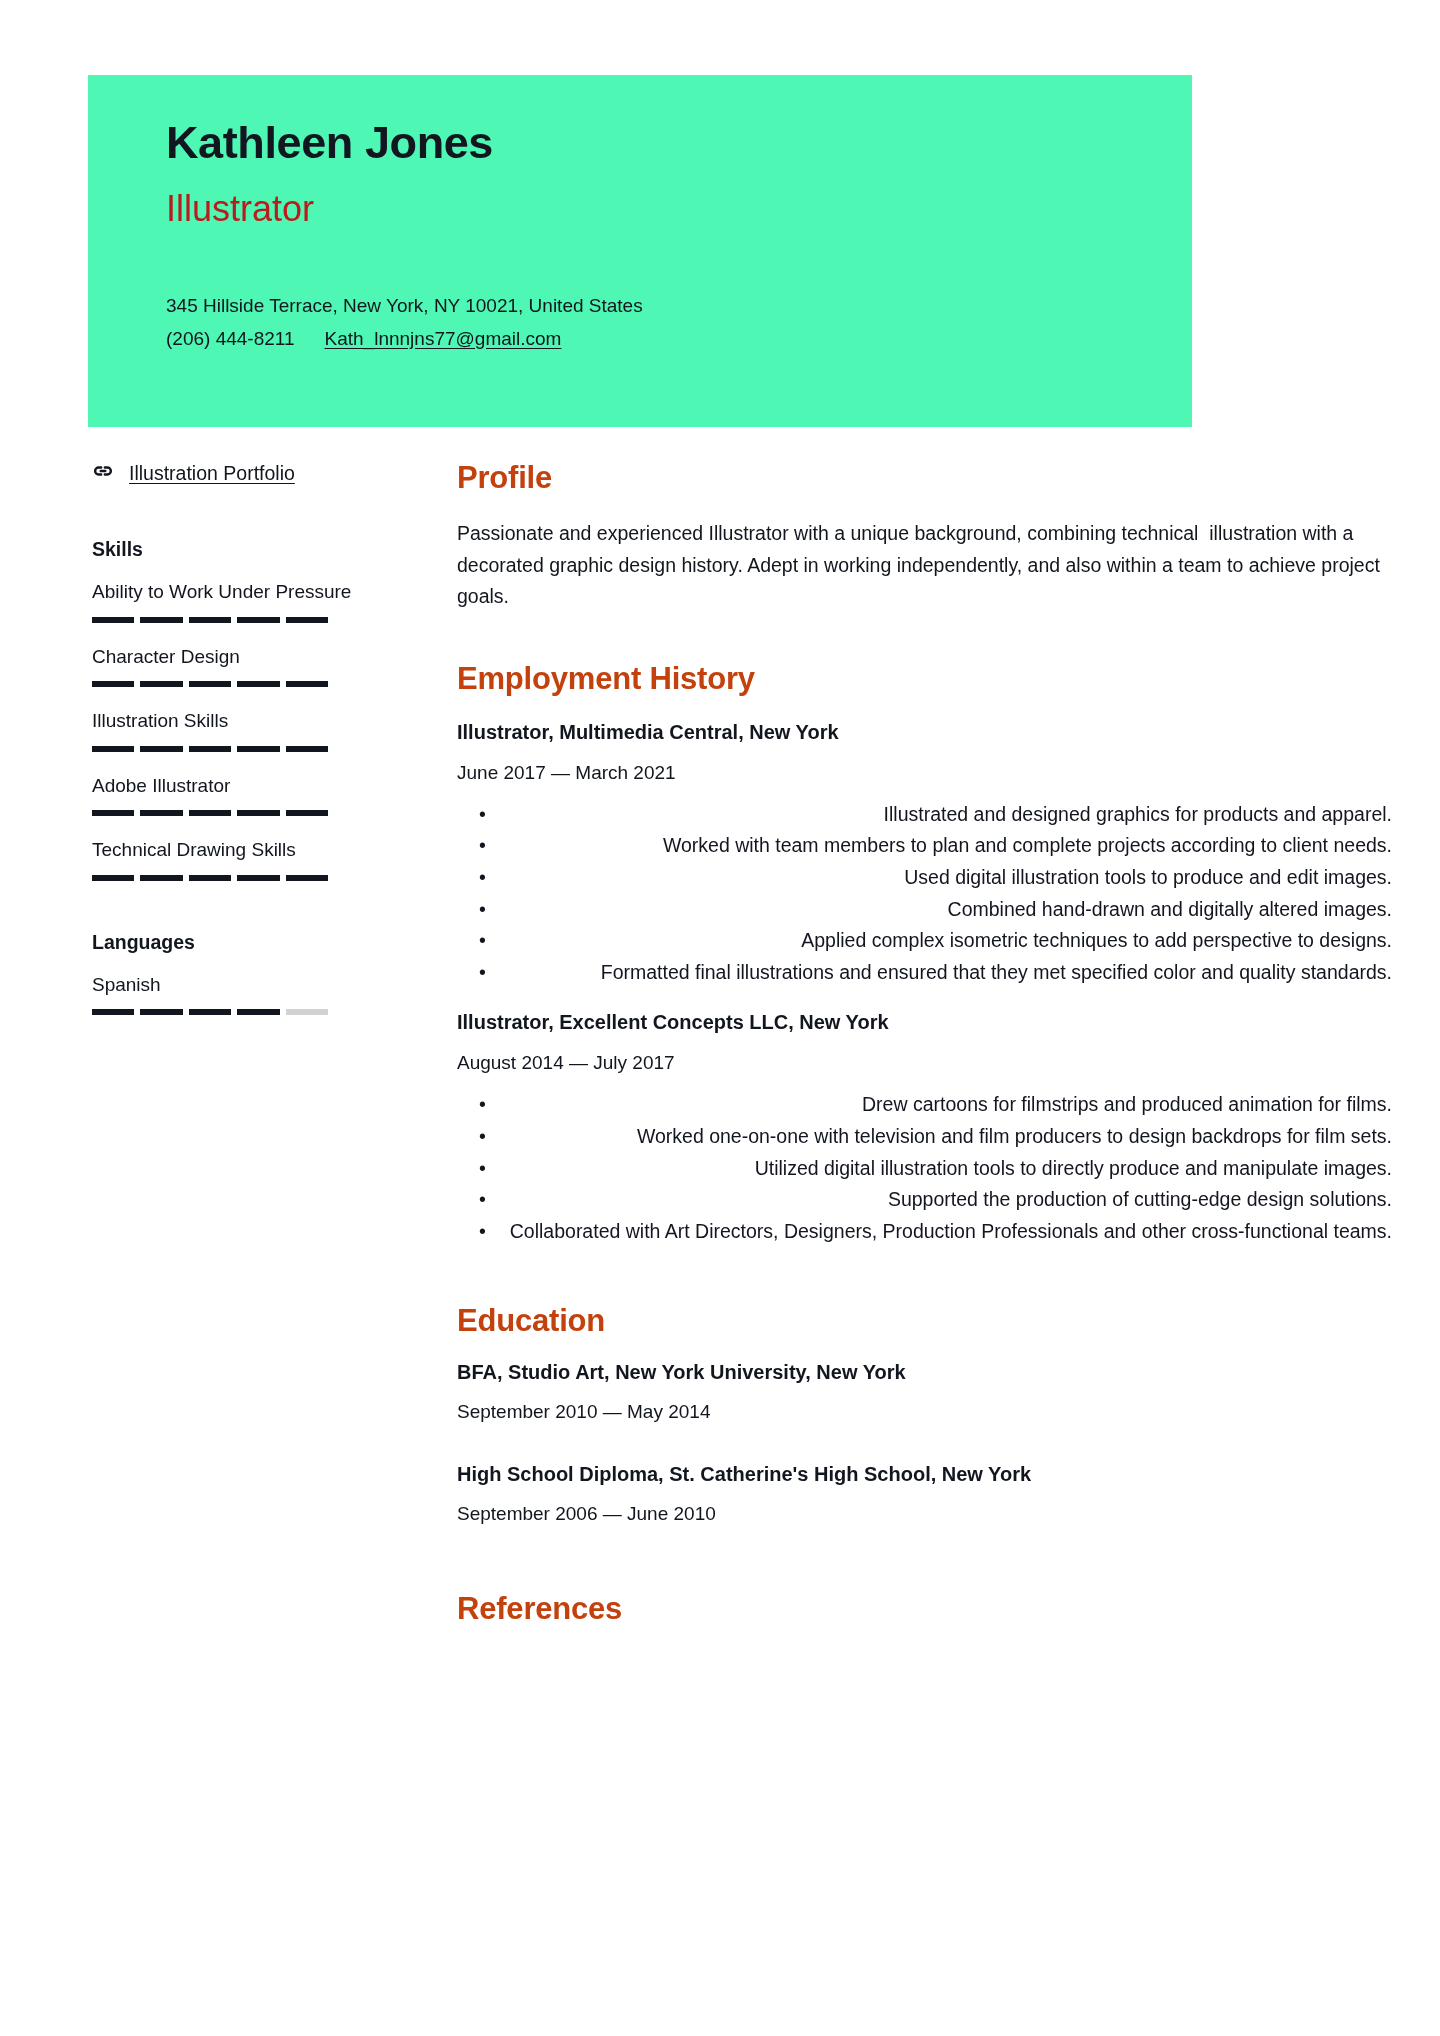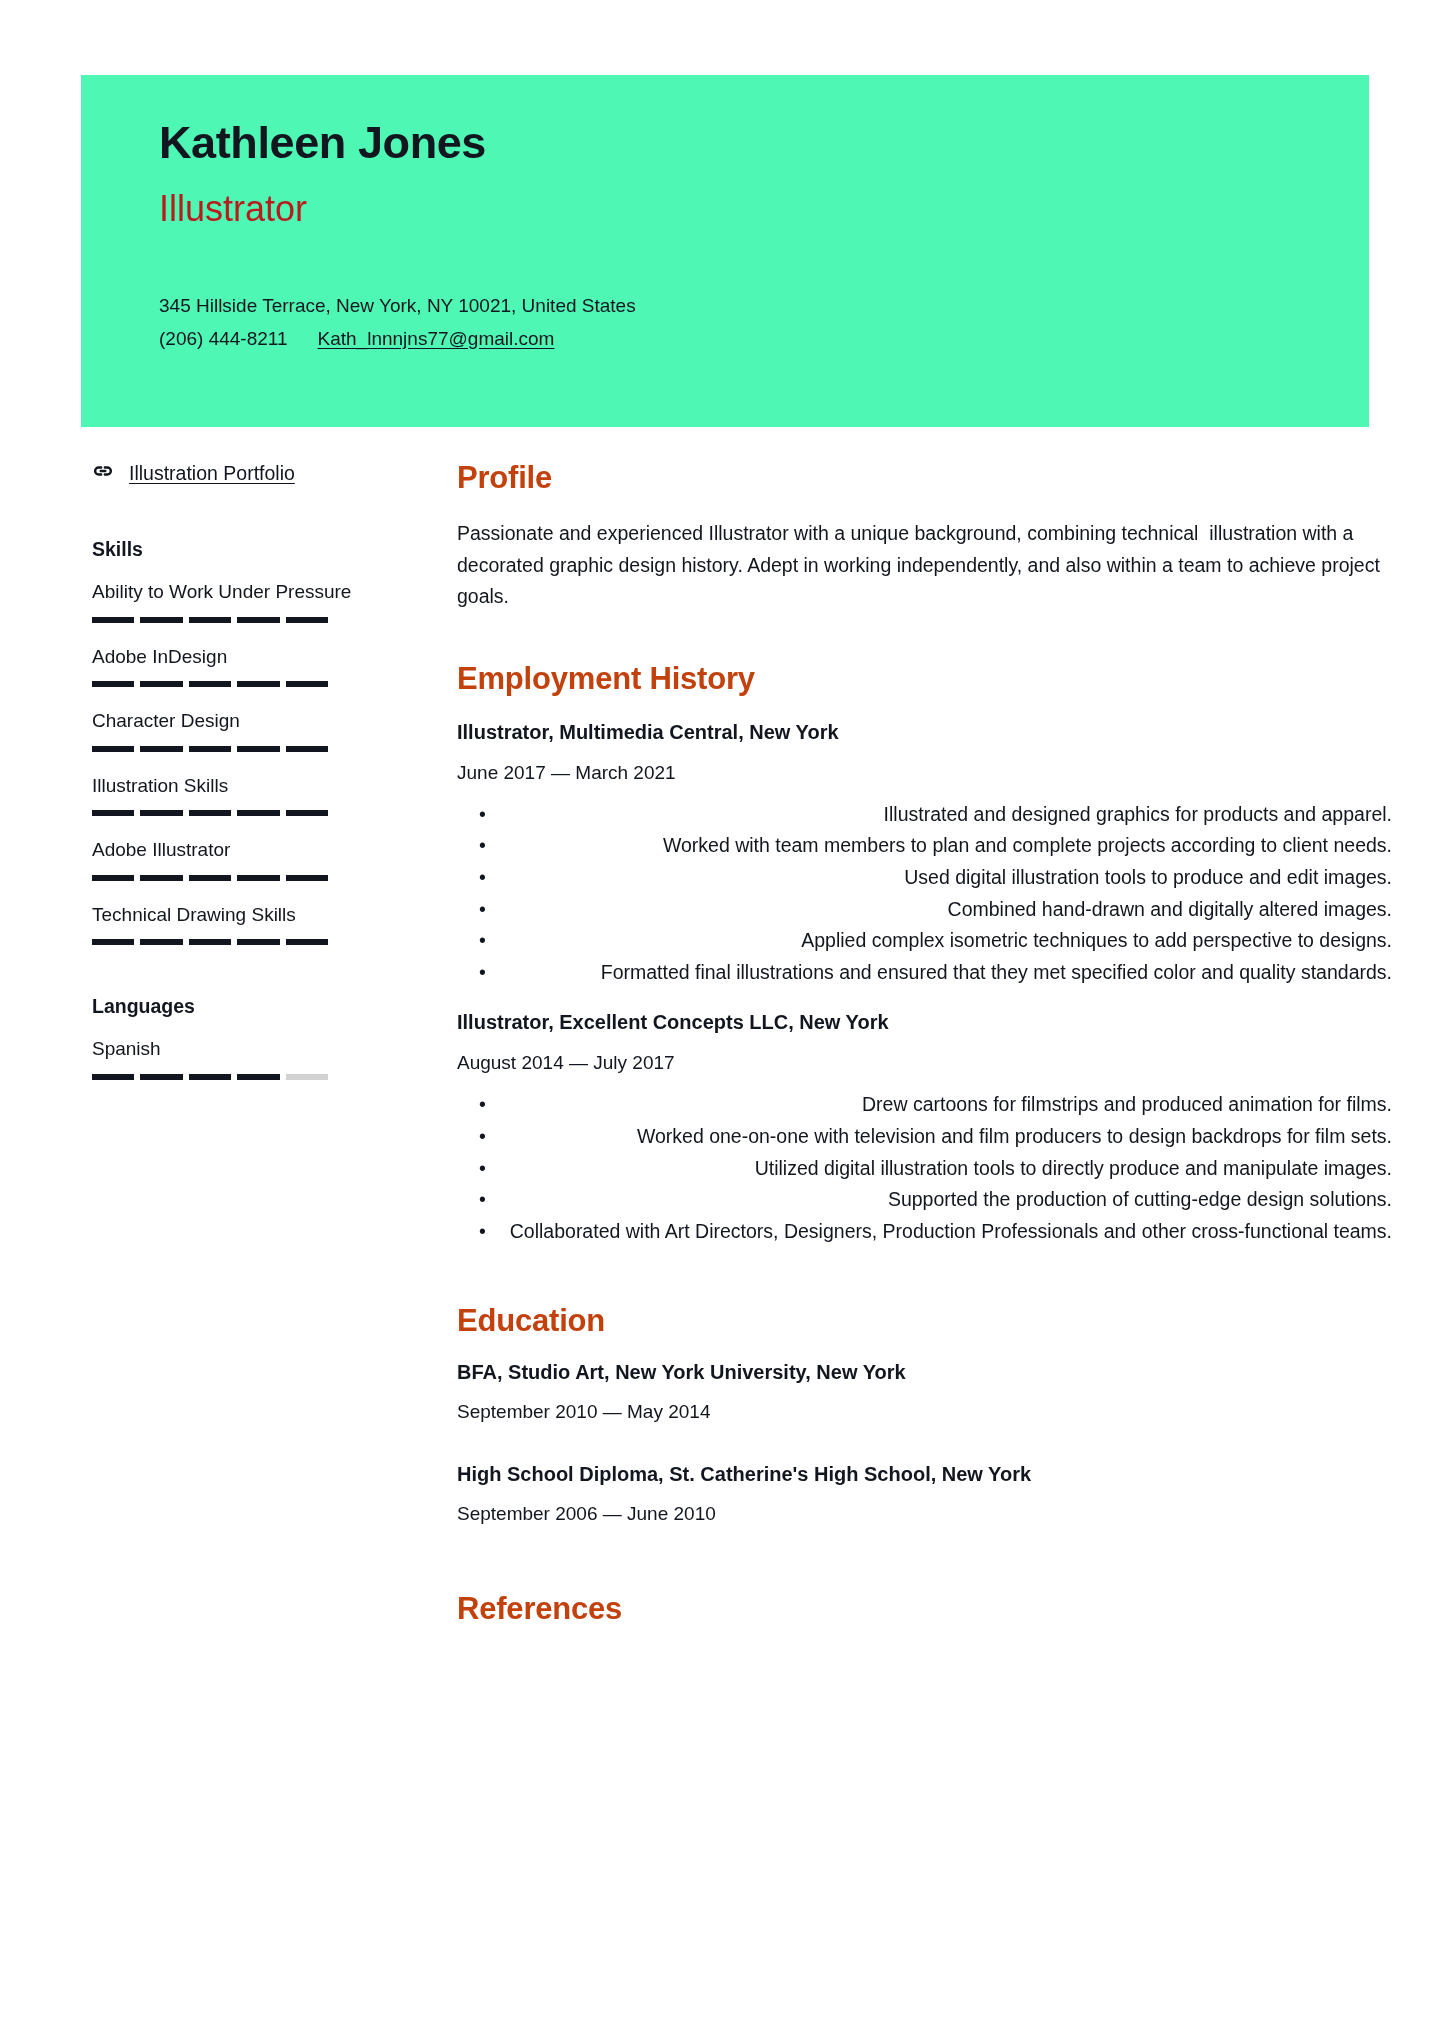--- a/index.html
+++ b/index.html
@@ -16,23 +16,23 @@
   .page {
     position: relative;
     width: 1440px;
     height: 2036px;
     background: #ffffff;
   }
 
   
   .header {
     position: absolute;
-    left: 81px;
+    left: 88px;
     top: 75px;
-    width: 1288px;
+    width: 1104px;
     height: 352px;
     background: #4ef7b4;
     padding: 42px 0 0 78px;
   }
 
   .name {
     font-size: 45px;
     font-weight: bold;
     letter-spacing: -0.4px;
     line-height: 1.15;
@@ -223,30 +223,20 @@
           </svg>
         </span>
         <span class="portfolio-label">Illustration Portfolio</span>
       </div>
 
       <div>
         <div class="side-heading">Skills</div>
         <div id="skills-list">
             <div class="rating-item">
               <div class="rating-label">Ability to Work Under Pressure</div>
-              <div class="rating-bar">
-                <span class="seg on"></span>
-                <span class="seg on"></span>
-                <span class="seg on"></span>
-                <span class="seg on"></span>
-                <span class="seg on"></span>
-              </div>
-            </div>
-            <div class="rating-item">
-              <div class="rating-label">Adobe InDesign</div>
               <div class="rating-bar">
                 <span class="seg on"></span>
                 <span class="seg on"></span>
                 <span class="seg on"></span>
                 <span class="seg on"></span>
                 <span class="seg on"></span>
               </div>
             </div>
             <div class="rating-item">
               <div class="rating-label">Character Design</div>

